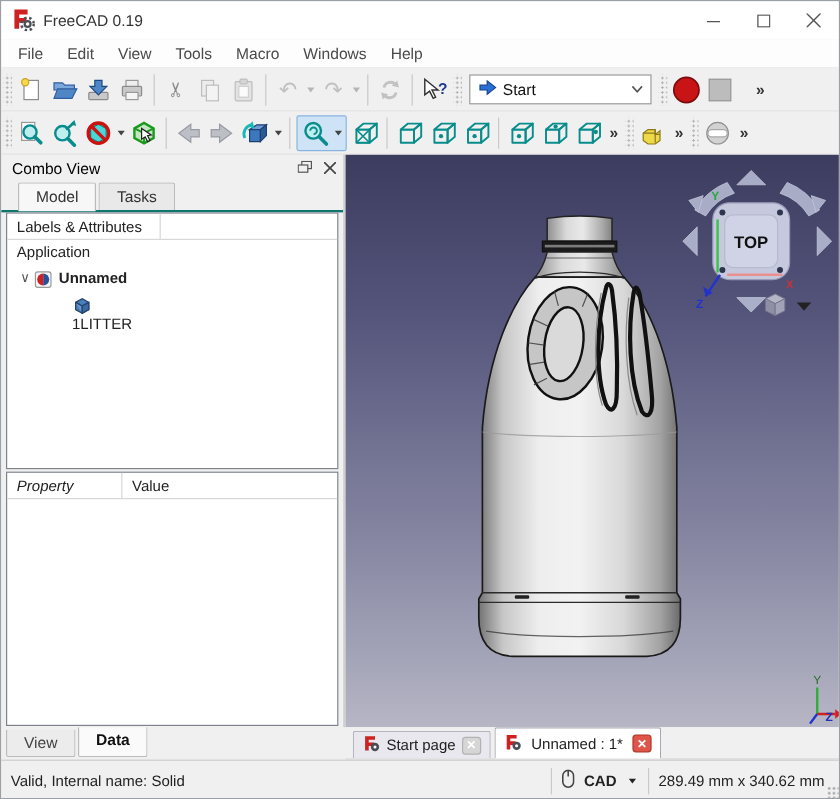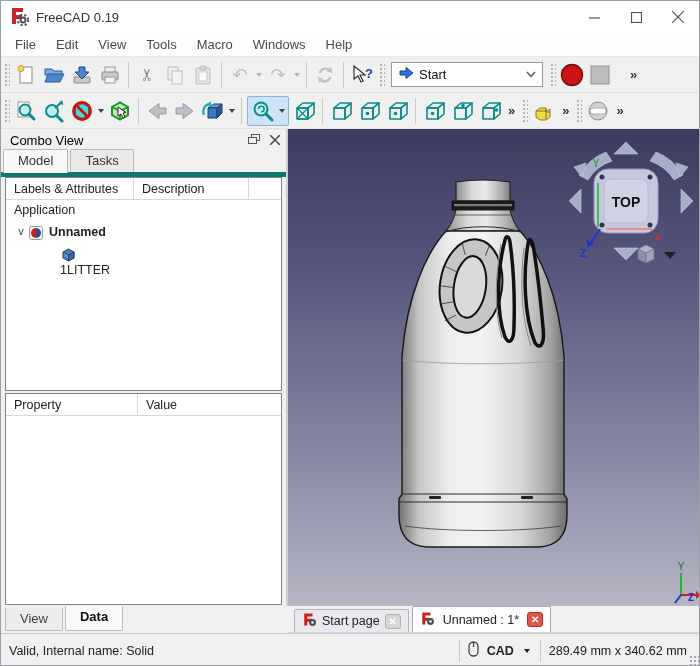--- a/index.html
+++ b/index.html
@@ -39,21 +39,21 @@
   .cubeicon path.face { fill:none; stroke:#088c8c; stroke-width:1.6; stroke-linejoin:round; }
   .cubeicon .solid { fill:#38d2d2; }
   .cubeicon .dot { fill:#088c8c; }
   .cubeicon .diag { fill:none; stroke:#088c8c; stroke-width:1.3; }
 
   
   .main { position:absolute; left:0; top:128px; width:700px; height:477px; }
   .dock { position:absolute; left:0; top:0; width:285px; height:504px; background:#f0f0f0; }
   .dock-title { height:23px; display:flex; align-items:center; padding:0 6px 0 9px; font-size:13px; color:#000000; }
   .dock-title .t { flex:1; }
-  .dock-tabs { height:25px; display:flex; align-items:flex-end; padding-left:2px; border-bottom:5px solid #0f766e; }
+  .dock-tabs { height:25px; display:flex; align-items:flex-end; padding-left:14px; border-bottom:2px solid #0f766e; }
   .dtab { padding:3px 14px 4px; font-size:13px; color:#333; border:1px solid #bbb; border-bottom:none; background:#e9e9e9; margin-right:2px; border-radius:2px 2px 0 0; }
   .dtab.active { background:#f7f7f7; position:relative; top:1px; padding-bottom:5px; }
   .treebox, .propbox { position:absolute; left:4px; width:277px; background:#fff; border:1px solid #7e838e; }
   .treebox { top:48px; height:214px; }
   .propbox { top:264px; height:212px; }
   .colhead { display:flex; height:22px; border-bottom:1px solid #d8d8d8; align-items:center; font-size:12.5px; color:#222; }
   .colhead .c1 { width:128px; padding-left:8px; border-right:1px solid #d8d8d8; height:100%; display:flex; align-items:center; }
   .colhead .c2 { flex:1; padding-left:8px; border-right:1px solid #d8d8d8; height:100%; display:flex; align-items:center; max-width:115px; }
   .treerow { display:flex; height:22px; font-size:12.5px; }
   .chev { width:14px; text-align:center; color:#555; font-size:11px; }
@@ -436,21 +436,20 @@
         </span>
       </div>
       <div class="dock-tabs">
         <span class="dtab active">Model</span>
         <span class="dtab">Tasks</span>
       </div>
 
       <div class="treebox">
         <div class="colhead">
           <span class="c1">Labels &amp; Attributes</span>
-          <span class="c2">Description</span>
         </div>
         <div class="treerow" style="padding-left:8px; margin-top:3px;">
           <span>Application</span>
         </div>
         <div class="treerow" style="padding-left:8px;">
           <span class="chev">∨</span>
           <span class="ticon">
             <svg width="16" height="16" viewBox="0 0 16 16">
                 <rect x="1.5" y="1.5" width="13" height="13" rx="2" fill="#f4f4f4" stroke="#9a9a9a"></rect>
                 <path d="M8 3 a5 5 0 0 1 0 10 z" fill="#27509b"></path>
@@ -467,21 +466,21 @@
                 <path d="M3 5 L8.5 8 L8.5 14" fill="#6d9bd4" stroke="#25436b" opacity="0.9"></path>
                 <path d="M8.5 8 L14 5 L14 11 L8.5 14 Z" fill="#3c6aa0" stroke="#25436b"></path>
               </svg>
           </span>
           <span>1LITTER</span>
         </div>
       </div>
 
       <div class="propbox">
         <div class="colhead">
-          <span class="c1" style="width:132px;">Property</span>
+          <span class="c1" style="width:96px;font-style:italic;">Property</span>
           <span class="c2" style="border-right:none; max-width:none;">Value</span>
         </div>
       </div>
 
       <div class="btabs">
         <span class="btab">View</span>
         <span class="btab active">Data</span>
       </div>
     </div>
 

